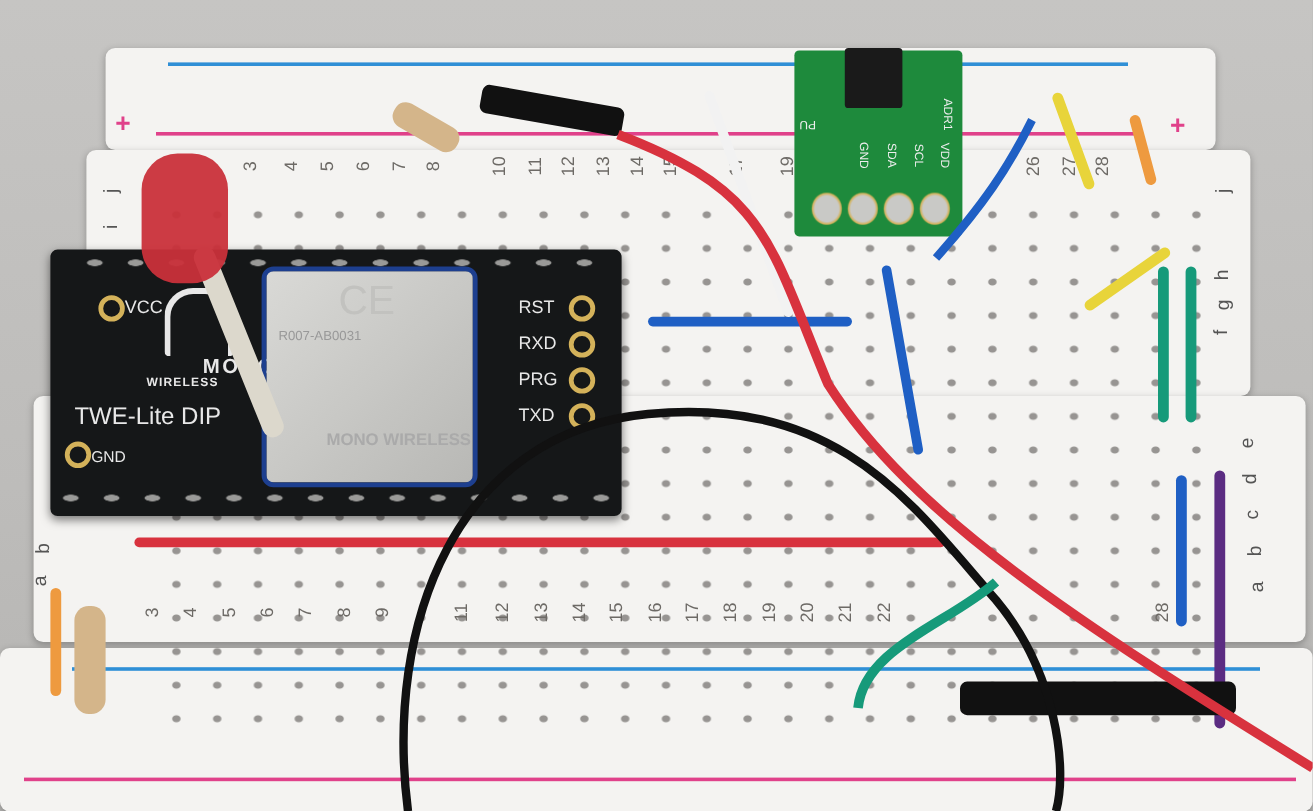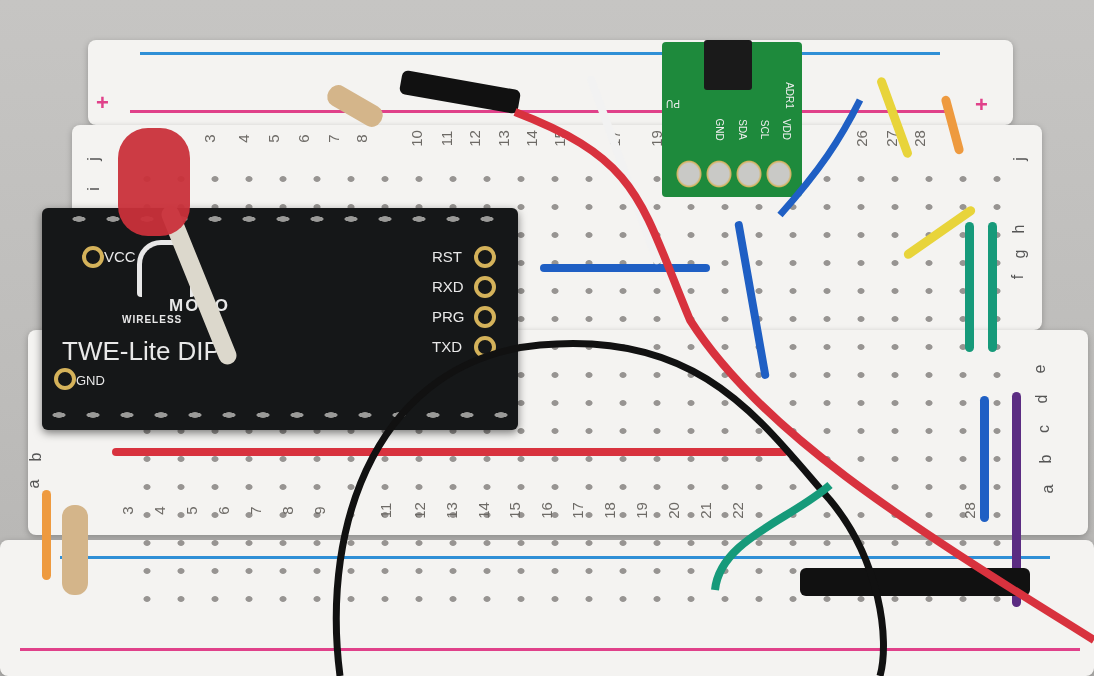--- a/index.html
+++ b/index.html
@@ -96,35 +96,40 @@
     <span class="letter" style="left:32px;top:448px;">b</span>
     <span class="letter" style="left:30px;top:475px;">a</span>
   </div>
 
   <div class="module">
     <div class="pad" style="left:40px;top:38px;"></div>
     <span class="pcbtxt" style="left:62px;top:40px;">VCC</span>
     <div style="position:absolute;left:95px;top:32px;width:48px;height:52px;border:5px solid #e8e8e8;border-radius:24px 24px 4px 4px;border-bottom:none;"></div>
     <span class="pcbtxt" style="left:80px;top:88px;font-weight:bold;font-size:17px;letter-spacing:2px;margin-left:47px;">MONO</span>
     <span class="pcbtxt" style="left:80px;top:106px;font-weight:bold;font-size:10px;letter-spacing:1px;">WIRELESS</span>
-    <span class="pcbtxt" style="left:20px;top:128px;font-size:26px;">TWE-Lite DIP</span>
+    <span class="pcbtxt" style="left:20px;top:128px;font-size:20px;">TWE-Lite DIP</span>
     <div class="pad" style="left:12px;top:160px;"></div>
     <span class="pcbtxt" style="left:34px;top:165px;font-size:13px;">GND</span>
 
     <span class="pcbtxt" style="left:390px;top:40px;">RST</span>
     <div class="pad" style="left:432px;top:38px;"></div>
     <span class="pcbtxt" style="left:390px;top:70px;text-align:center;">RXD</span>
     <div class="pad" style="left:432px;top:68px;"></div>
     <span class="pcbtxt" style="left:390px;top:100px;">PRG</span>
     <div class="pad" style="left:432px;top:98px;"></div>
     <span class="pcbtxt" style="left:390px;top:130px;">TXD</span>
     <div class="pad" style="left:432px;top:128px;"></div>
 
     <div style="position:absolute;left:0;bottom:8px;width:476px;height:14px;background-image:radial-gradient(#9a9a98 6px,transparent 7px);background-size:34px 14px;"></div>
     <div style="position:absolute;left:20px;top:4px;width:450px;height:14px;background-image:radial-gradient(#9a9a98 6px,transparent 7px);background-size:34px 14px;"></div>
+  </div>
+  <div class="shield">
+    <span style="position:absolute;left:60px;top:6px;font-size:34px;color:#c2c2bf;">CE</span>
+    <span style="position:absolute;left:10px;top:48px;font-size:11px;color:#999;">R007-AB0031</span>
+    <span style="position:absolute;left:50px;top:132px;font-size:14px;color:#aaa;font-weight:bold;">MONO WIRELESS</span>
   </div>
 
   <div class="sensor">
     <span style="position:absolute;left:4px;top:56px;color:#eee;font-size:10px;transform:rotate(180deg);">PU</span>
     <span style="position:absolute;left:114px;top:48px;color:#eee;font-size:10px;transform:rotate(90deg);">ADR1</span>
     <div style="position:absolute;left:46px;top:82px;display:flex;gap:2px;">
       <span style="color:#eee;font-size:10px;transform:rotate(90deg);">GND</span>
       <span style="color:#eee;font-size:10px;transform:rotate(90deg);">SDA</span>
       <span style="color:#eee;font-size:10px;transform:rotate(90deg);">SCL</span>
       <span style="color:#eee;font-size:10px;transform:rotate(90deg);">VDD</span>

